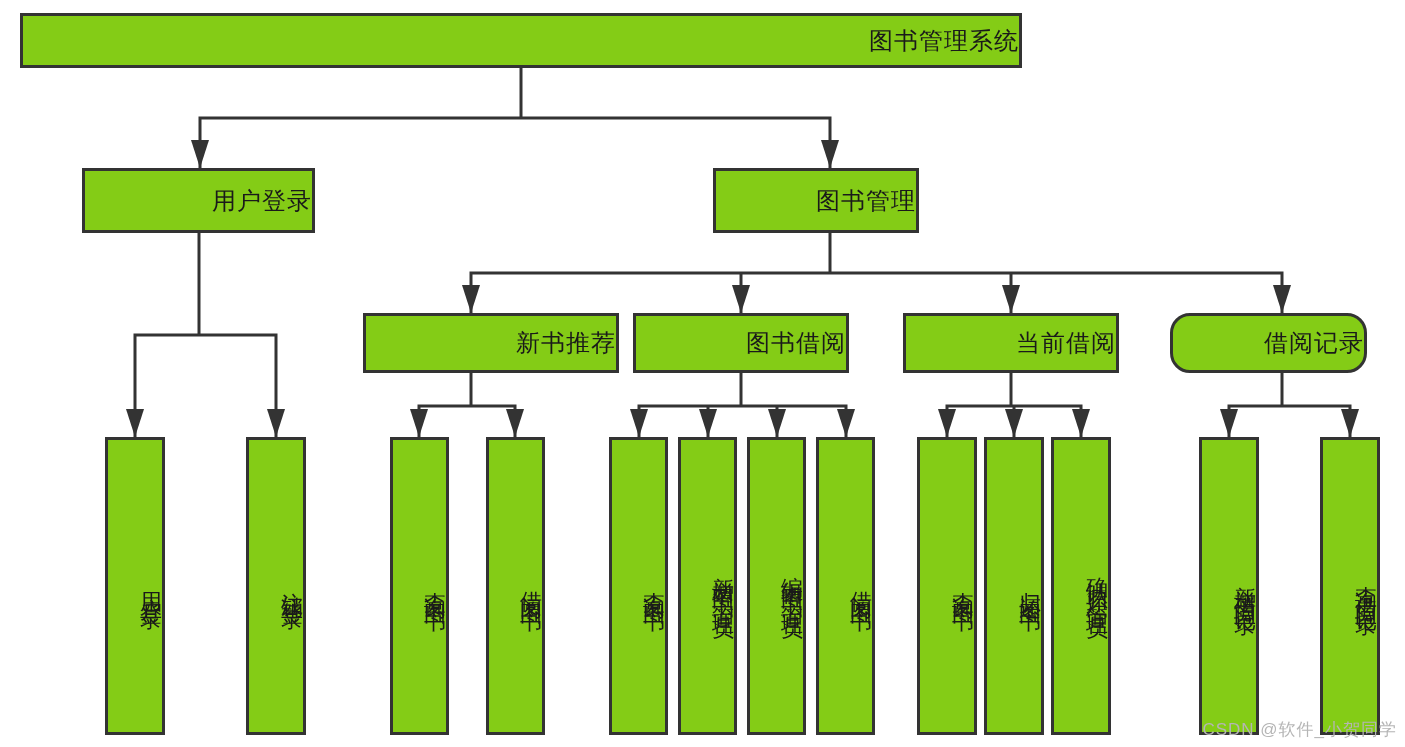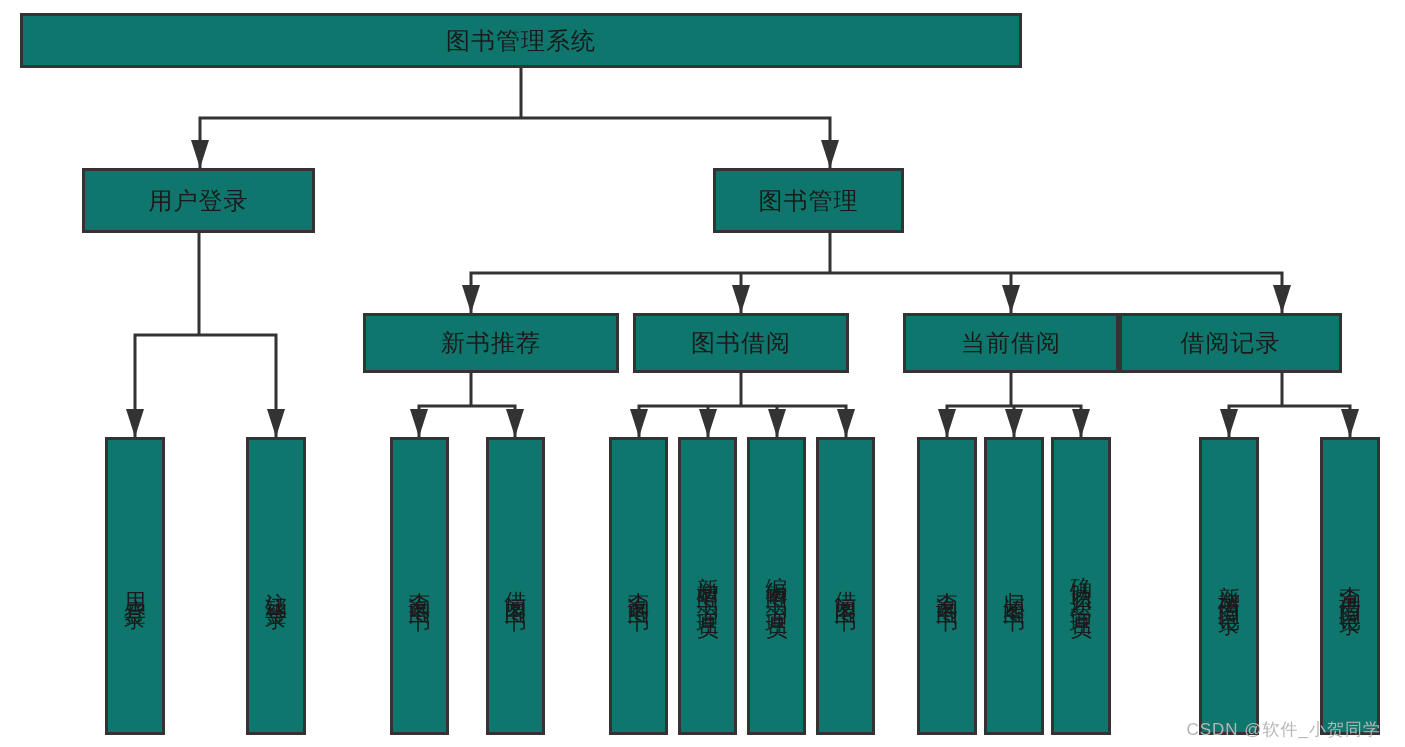--- a/index.html
+++ b/index.html
@@ -2,30 +2,30 @@
 <html><head>
 <meta charset="utf-8">
 <style>
   html,body{margin:0;padding:0;background:#ffffff;}
   .canvas{
     position:relative;width:1405px;height:747px;background:#ffffff;overflow:hidden;
     font-family:"Liberation Sans","DejaVu Sans",sans-serif;
   }
   .connectors{position:absolute;left:0;top:0;width:1405px;height:747px;}
   .node{
-    position:absolute;box-sizing:border-box;border:3px solid #333333;background:#0f766e;
-    display:flex;align-items:center;justify-content:center;color:#1a1a1a;
+    position:absolute;box-sizing:border-box;border:3px solid #333333;background:#84cc16;
+    display:flex;align-items:center;justify-content:flex-end;color:#1a1a1a;
   }
   .h-node .label{font-size:24px;letter-spacing:1px;white-space:nowrap;}
   .v-node .label{
     writing-mode:vertical-rl;text-orientation:mixed;
     font-size:22px;line-height:1;letter-spacing:6px;white-space:nowrap;
   }
   .watermark{
-    position:absolute;right:24px;bottom:6px;font-size:17px;letter-spacing:1px;
+    position:absolute;right:8px;bottom:6px;font-size:17px;letter-spacing:1px;
     color:#b5b5b5;white-space:nowrap;z-index:5;
   }
 </style>
 </head>
 <body>
 
 <div class="canvas">
 
   <svg class="connectors" viewBox="0 0 1405 747" xmlns="http://www.w3.org/2000/svg" fill="none" stroke="#333333" stroke-width="3">
 
@@ -78,34 +78,34 @@
     </g>
   </svg>
 
   <div class="node h-node" style="left:20px;top:13px;width:1002px;height:55px;">
     <span class="label">图书管理系统</span>
   </div>
 
   <div class="node h-node" style="left:82px;top:168px;width:233px;height:65px;">
     <span class="label">用户登录</span>
   </div>
-  <div class="node h-node" style="left:713px;top:168px;width:191px;height:65px;">
+  <div class="node h-node" style="left:713px;top:168px;width:206px;height:65px;">
     <span class="label">图书管理</span>
   </div>
 
   <div class="node h-node" style="left:363px;top:313px;width:256px;height:60px;">
     <span class="label">新书推荐</span>
   </div>
   <div class="node h-node" style="left:903px;top:313px;width:216px;height:60px;">
     <span class="label">当前借阅</span>
   </div>
   <div class="node h-node" style="left:633px;top:313px;width:216px;height:60px;">
     <span class="label">图书借阅</span>
   </div>
-  <div class="node h-node" style="left:1119px;top:313px;width:223px;height:60px;">
+  <div class="node h-node" style="left:1170px;top:313px;width:197px;height:60px;border-radius:20px;">
     <span class="label">借阅记录</span>
   </div>
 
   <div class="node v-node" style="left:105px;top:437px;width:60px;height:298px;">
     <span class="label">用户登录</span>
   </div>
   <div class="node v-node" style="left:246px;top:437px;width:60px;height:298px;">
     <span class="label">注销登录</span>
   </div>
 

